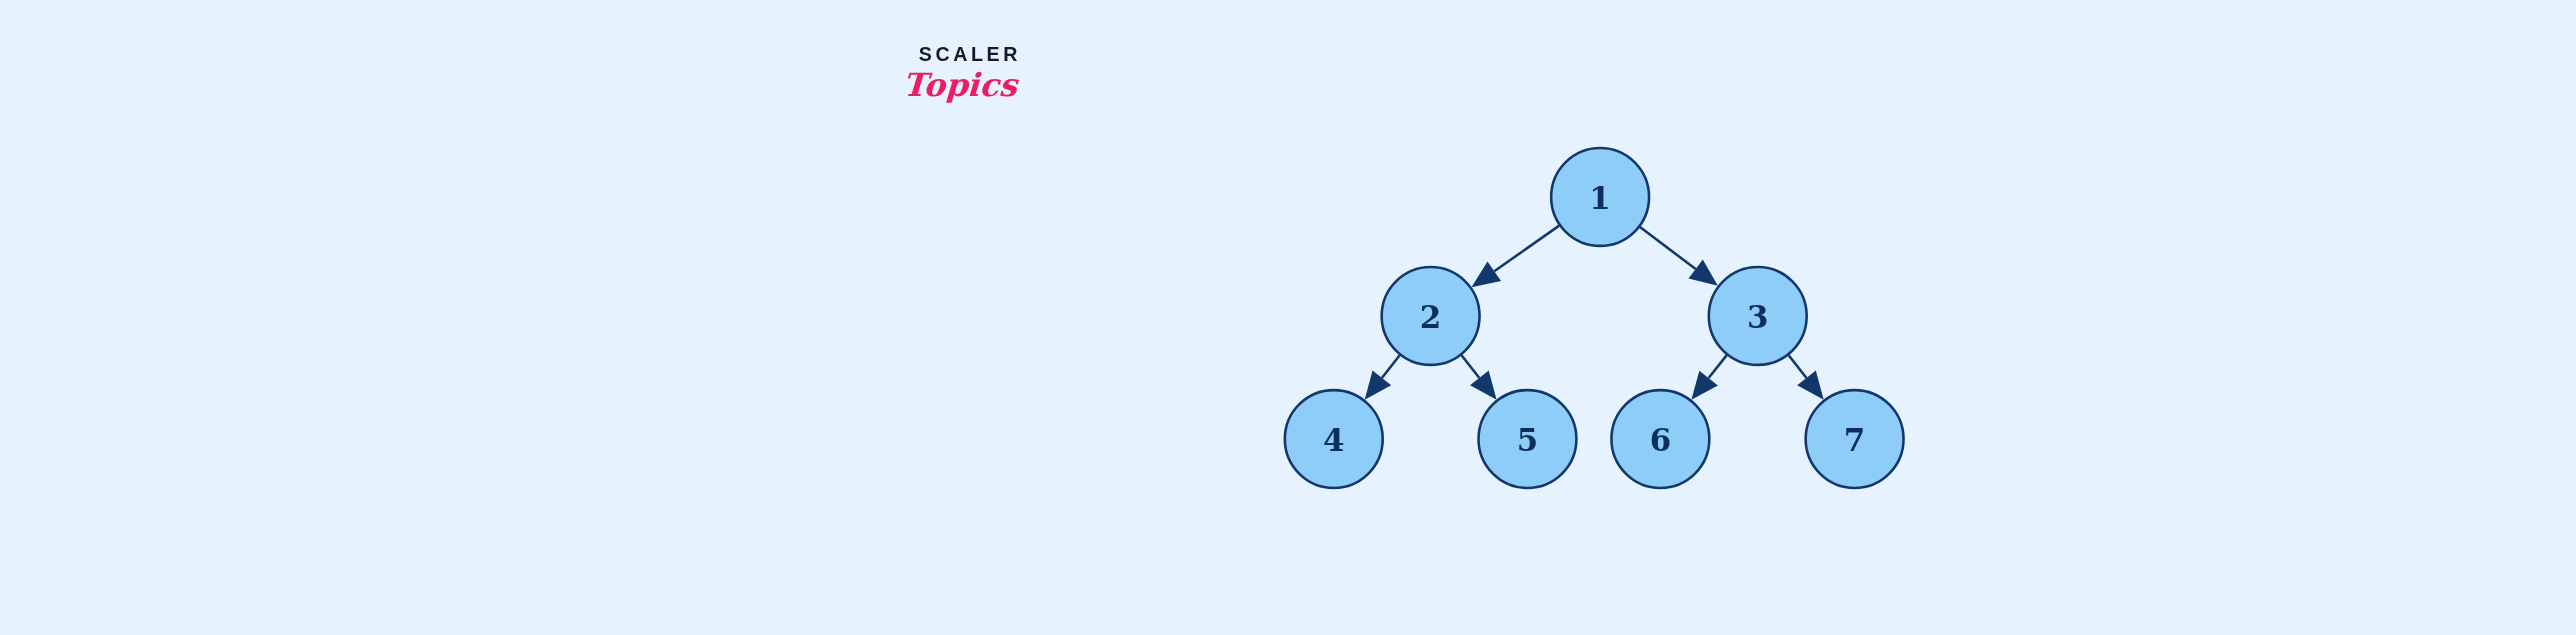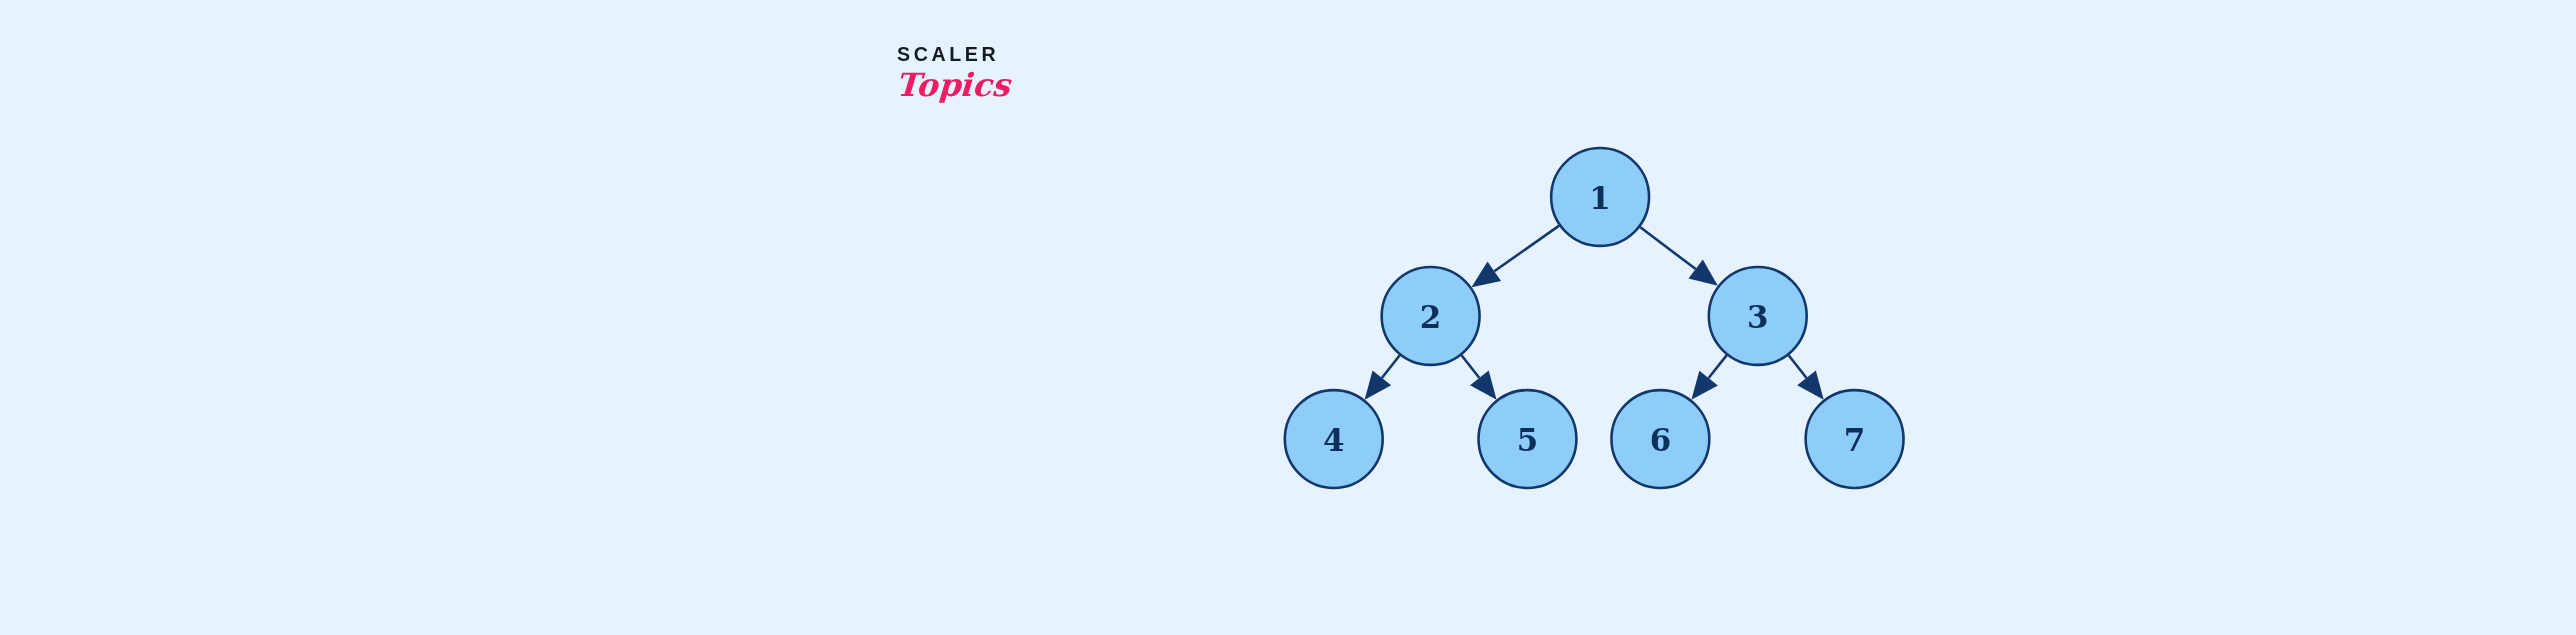--- a/index.html
+++ b/index.html
@@ -24,20 +24,21 @@
     background: #e6f2fd;
   }
   
   #brand-logo {
     position: absolute;
     left: 897px;
     top: 45px;
     width: 124px;
     height: 82px;
     user-select: none;
+    text-align: right;
   }
   #brand-wordmark {
     font-family: "Liberation Sans", sans-serif;
     font-weight: bold;
     font-size: 19.6px;
     letter-spacing: 3.6px;
     color: #141a26;
     line-height: 1;
     white-space: nowrap;
   }

